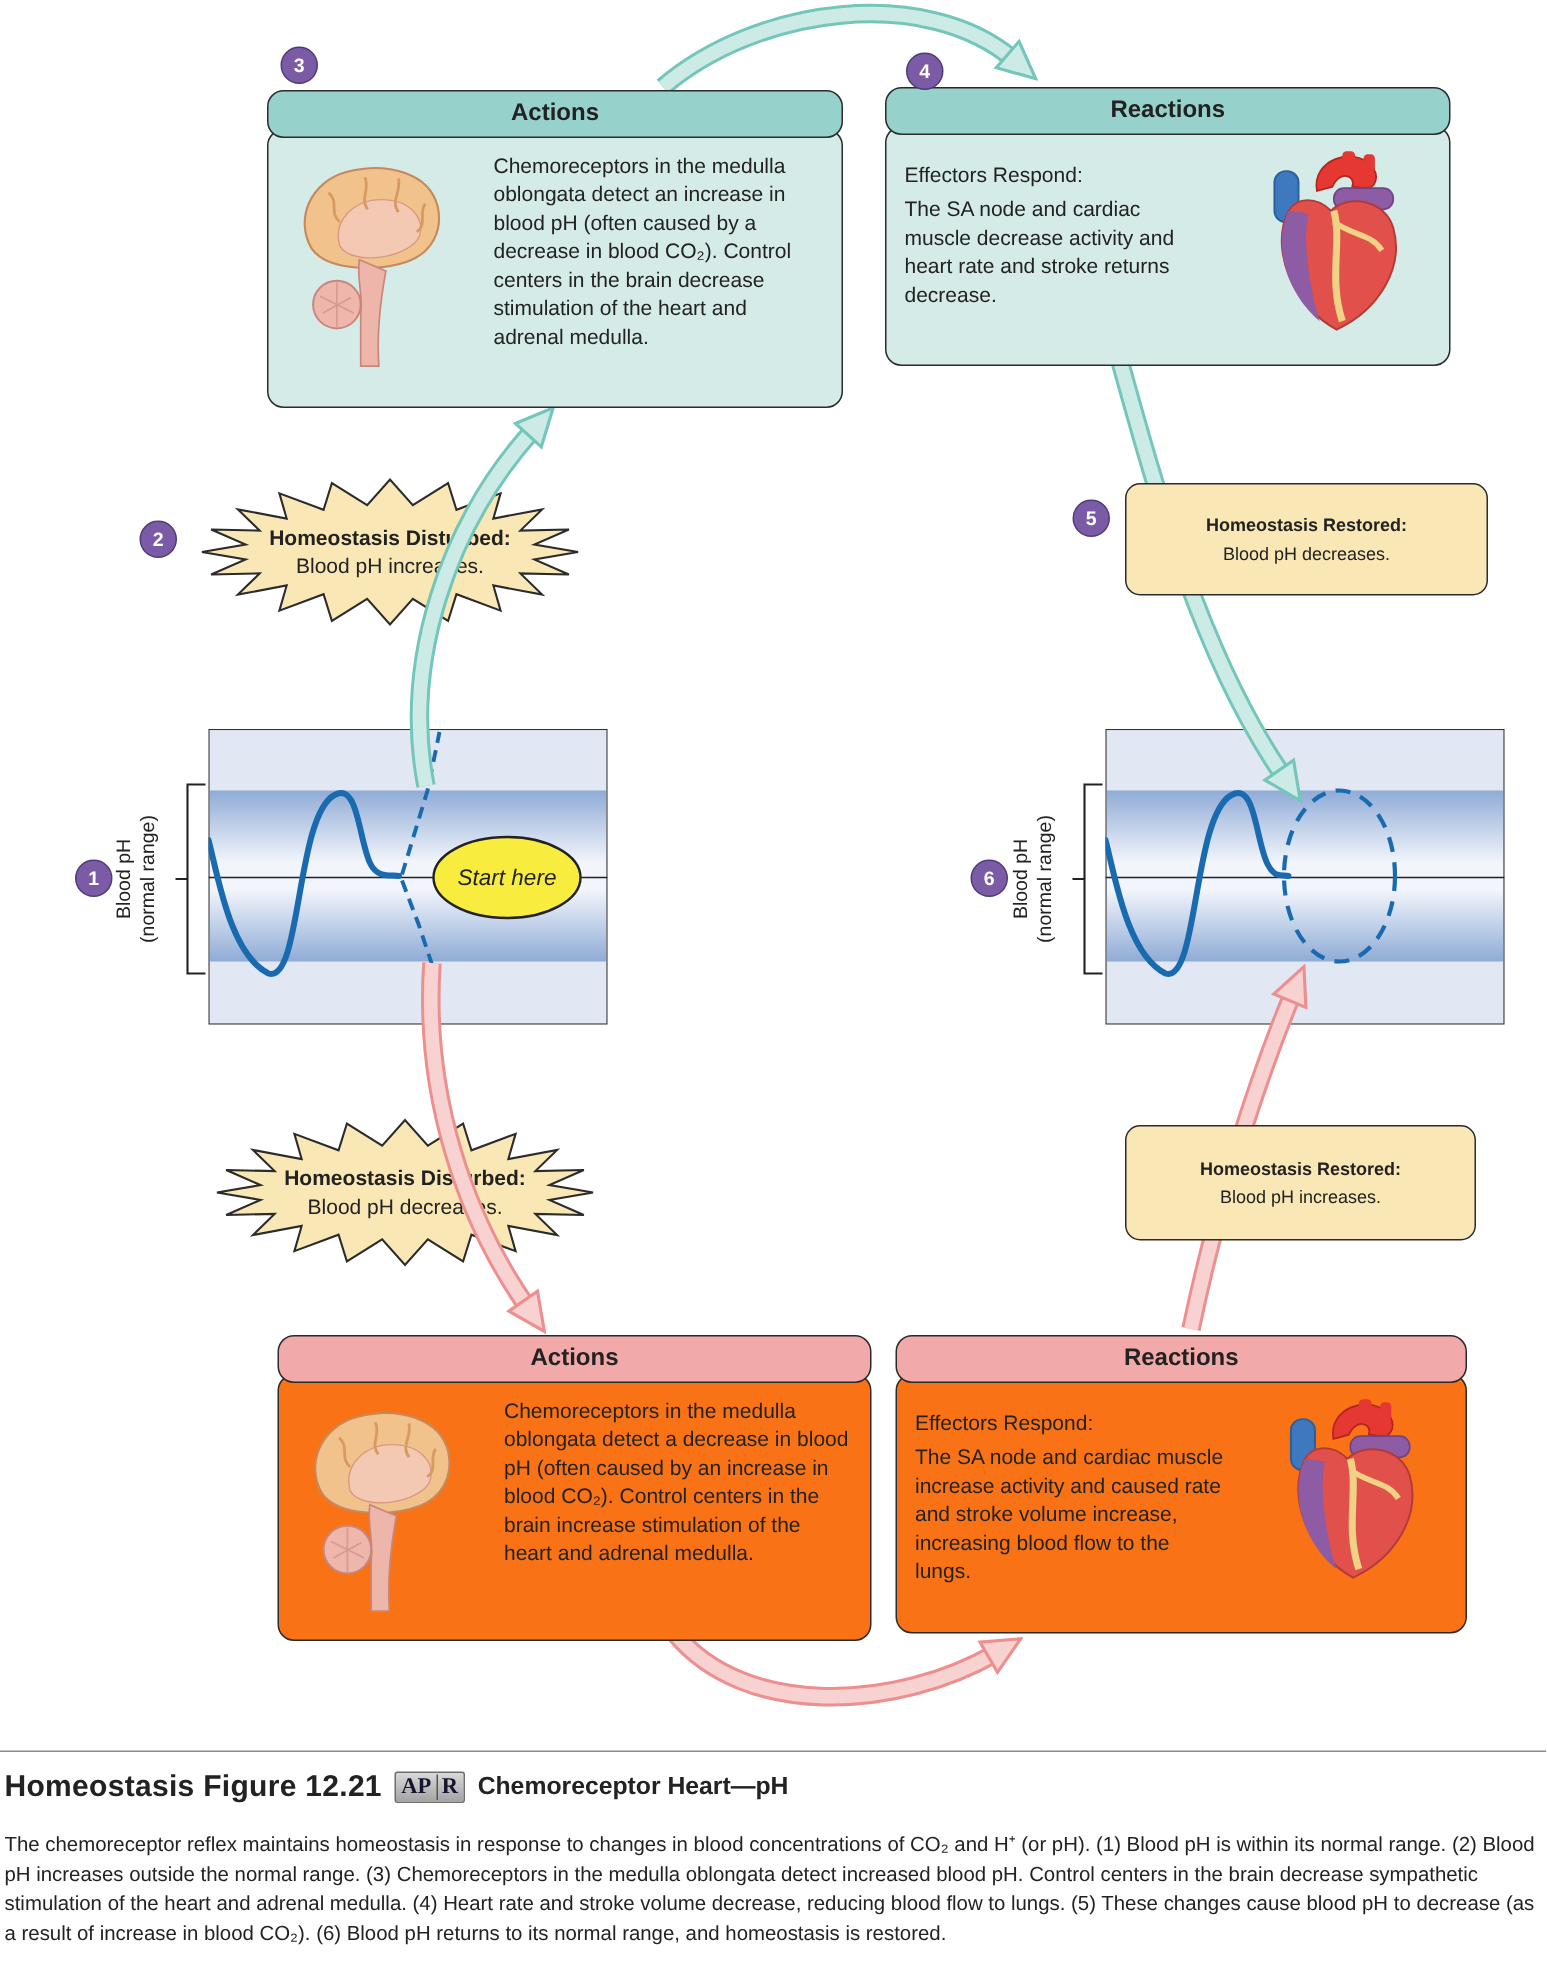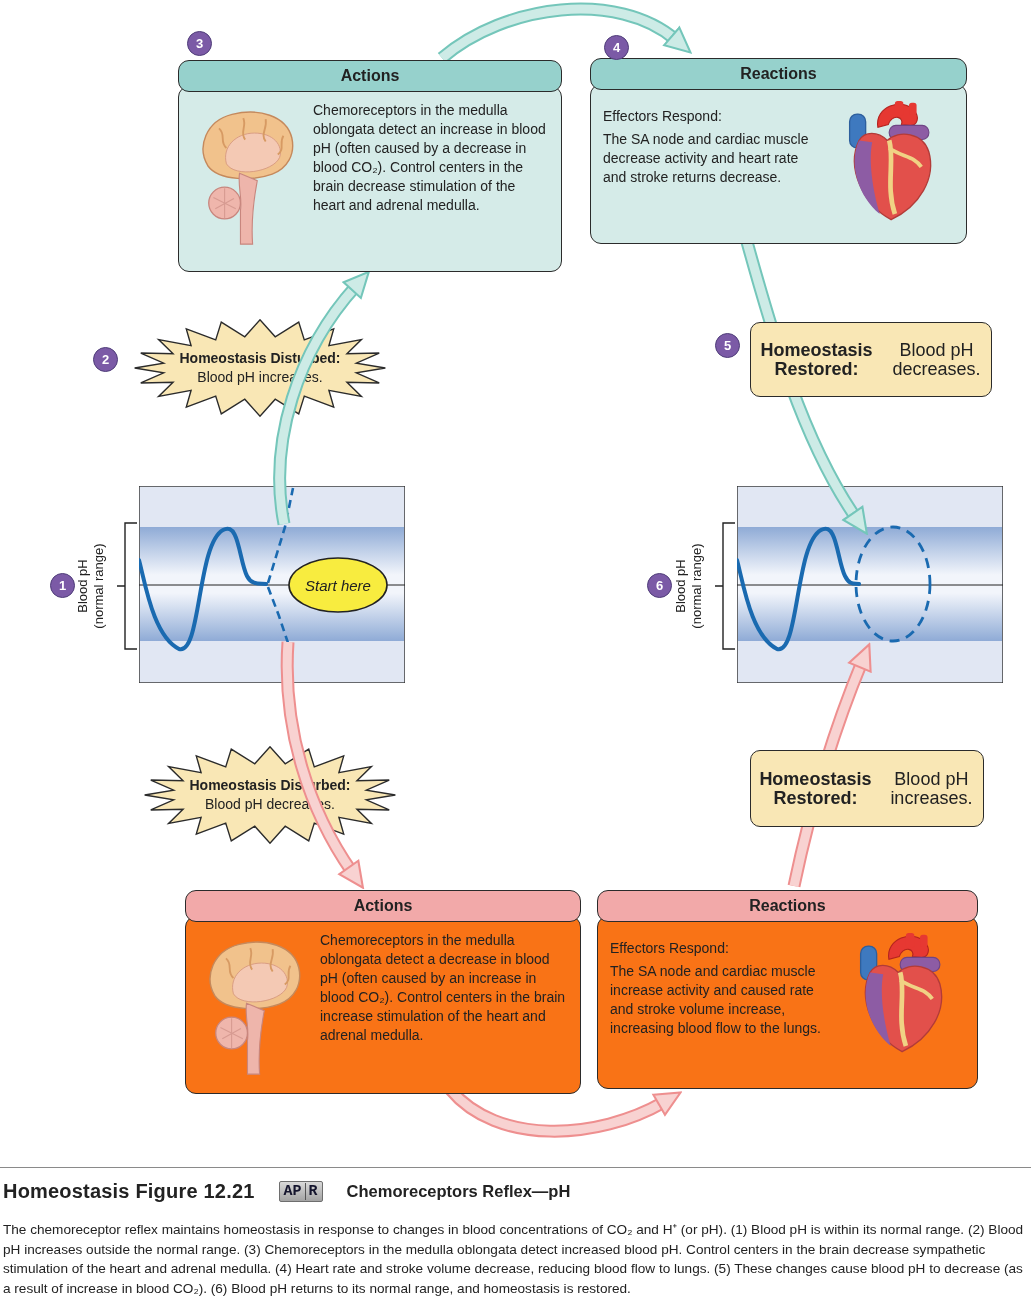--- a/index.html
+++ b/index.html
@@ -4,38 +4,38 @@
 <style>
   html,body{margin:0;padding:0;background:#fff;}
   body{font-family:"Liberation Sans", sans-serif;color:#222;}
   #canvas{position:relative;width:1031px;height:1307px;background:#fff;overflow:hidden;}
 
   
   .flowbox{position:absolute;z-index:3;}
   .flowbox .hd{border:1.6px solid #2b2b2b;border-radius:11px;text-align:center;
     font-weight:bold;font-size:16px;padding:6px 0;position:relative;z-index:2;}
   .flowbox .bd{border:1.6px solid #2b2b2b;border-radius:11px;margin-top:-6px;
-    padding:14px 14px 12px 12px;display:flex;align-items:flex-start;gap:10px;
+    padding:14px 14px 12px 12px;display:flex;align-items:flex-start;gap:26px;
     font-size:14px;line-height:19px;position:relative;z-index:1;}
   .teal .hd{background:#96d1cc;}
   .teal .bd{background:#d5ebe8;}
   .pink .hd{background:#f2a9a9;}
   .pink .bd{background:#f97316;}
   .bd .txt{flex:1;}
   .bd .subtitle{font-weight:normal;margin-bottom:4px;}
 
   
   .badge{position:absolute;width:23px;height:23px;border-radius:50%;
     background:#7b5aa6;border:1.6px solid #4f3d79;color:#fff;font-size:13px;
     font-weight:bold;display:flex;align-items:center;justify-content:center;z-index:6;}
 
   
   .restored{position:absolute;background:#f9e7b5;border:1.6px solid #2b2b2b;
-    border-radius:10px;display:flex;flex-direction:row;align-items:center;
-    justify-content:center;text-align:center;font-size:18px;line-height:19px;z-index:3;}
+    border-radius:10px;display:flex;flex-direction:column;align-items:center;
+    justify-content:center;text-align:center;font-size:12px;line-height:19px;z-index:3;}
   .restored .t{font-weight:bold;}
   .burst{position:absolute;z-index:1;}
   .burst .burst-text{position:absolute;left:0;top:0;width:100%;height:100%;
     display:flex;flex-direction:column;align-items:center;justify-content:center;
     text-align:center;font-size:14px;line-height:19px;}
   .burst .t{font-weight:bold;}
 
   
   .graph{position:absolute;z-index:1;}
   .axis-label{position:absolute;z-index:2;display:flex;align-items:center;
@@ -44,26 +44,26 @@
     font-size:13px;line-height:16px;}
   .bracket{position:absolute;z-index:2;}
   .start-here{position:absolute;z-index:2;font-size:15px;display:flex;
     align-items:center;justify-content:center;font-style:italic;}
 
   
   #arrows{position:absolute;left:0;top:0;z-index:2;pointer-events:none;}
 
   
   .divider{position:absolute;left:0;width:1031px;border-top:1.4px solid #8a8a8a;z-index:1;}
-  .caption-title{position:absolute;left:3px;display:flex;align-items:center;gap:24px;z-index:1;}
+  .caption-title{position:absolute;left:3px;display:flex;align-items:center;gap:8px;z-index:1;}
   .caption-title .fig{font-size:20px;font-weight:bold;letter-spacing:.2px;}
   .caption-title .sub{font-size:16.5px;font-weight:bold;}
   .apr{display:inline-flex;align-items:center;background:linear-gradient(#d9d9d9,#a3a3a3);
     border:1px solid #6e6e6e;border-radius:2px;padding:1px 4px;
-    font-family:Liberation Mono, monospace;font-weight:bold;font-size:15px;color:#15152e;}
+    font-family:Liberation Serif, serif;font-weight:bold;font-size:15px;color:#15152e;}
   .apr .r{border-left:1.4px solid #555;margin-left:3px;padding-left:3px;}
   .caption-body{position:absolute;left:3px;width:1024px;font-size:13.6px;
     line-height:19.5px;z-index:1;}
 </style>
 </head>
 <body>
 
 <div id="canvas">
 
   <svg id="arrows" width="1031" height="1307" viewBox="0 0 1031 1307">
@@ -255,17 +255,17 @@
     </div>
   </div>
 
   <div class="divider" style="top:1167px;"></div>
   <div class="caption-title" style="top:1180px;">
     <span class="fig">Homeostasis Figure 12.21</span>
     <span class="apr">
       <span>AP</span>
       <span class="r">R</span>
     </span>
-    <span class="sub">Chemoreceptors Reflex—pH</span>
+    <span class="sub">Chemoreceptor Heart—pH</span>
   </div>
   <div class="caption-body" style="top:1220px;">The chemoreceptor reflex maintains homeostasis in response to changes in blood concentrations of CO₂ and H⁺ (or pH). (1) Blood pH is within its normal range. (2) Blood pH increases outside the normal range. (3) Chemoreceptors in the medulla oblongata detect increased blood pH. Control centers in the brain decrease sympathetic stimulation of the heart and adrenal medulla. (4) Heart rate and stroke volume decrease, reducing blood flow to lungs. (5) These changes cause blood pH to decrease (as a result of increase in blood CO₂). (6) Blood pH returns to its normal range, and homeostasis is restored.</div>
 
 </div>
 
 </body></html>

